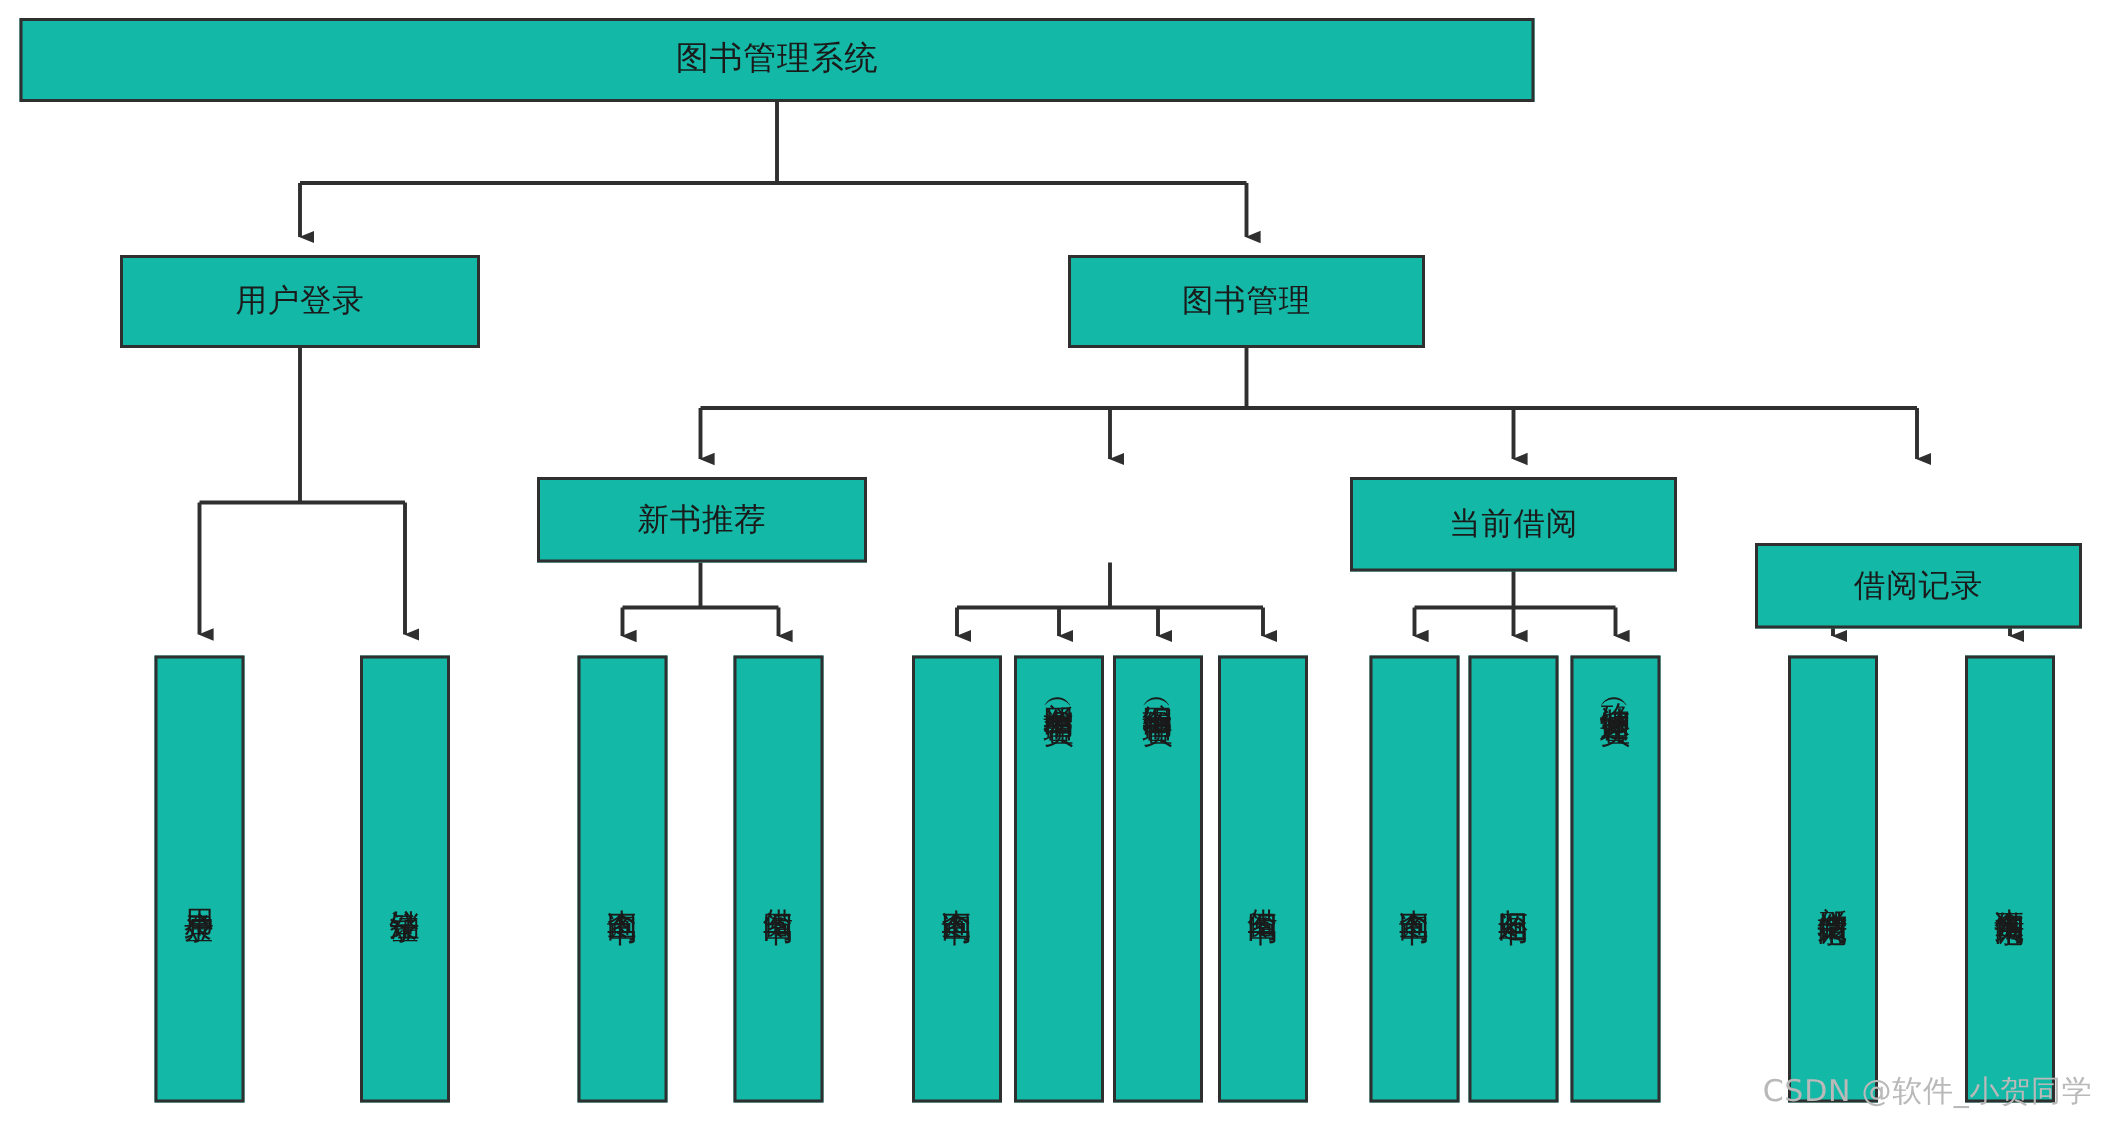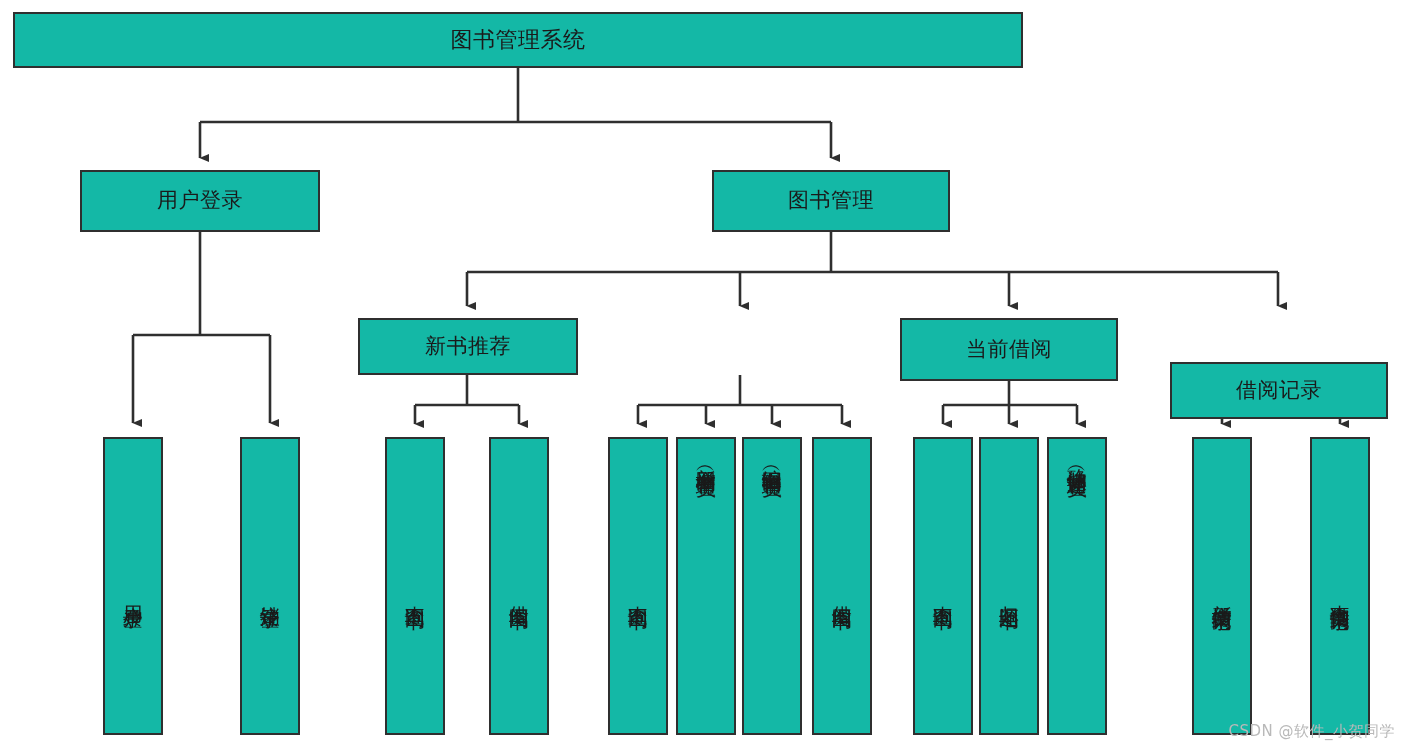--- a/index.html
+++ b/index.html
@@ -59,21 +59,21 @@
     color: #1a1a1a;
   }
   .vlabel.centered {
     margin-top: auto;
     margin-bottom: auto;
   }
   .watermark {
     position: absolute;
     right: 10px;
     bottom: 6px;
-    font-size: 15px;
+    font-size: 20px;
     color: #b9b9b9;
     letter-spacing: 0.5px;
     white-space: nowrap;
     pointer-events: none;
   }
 </style>
 </head>
 <body>
 
 <div id="canvas">

